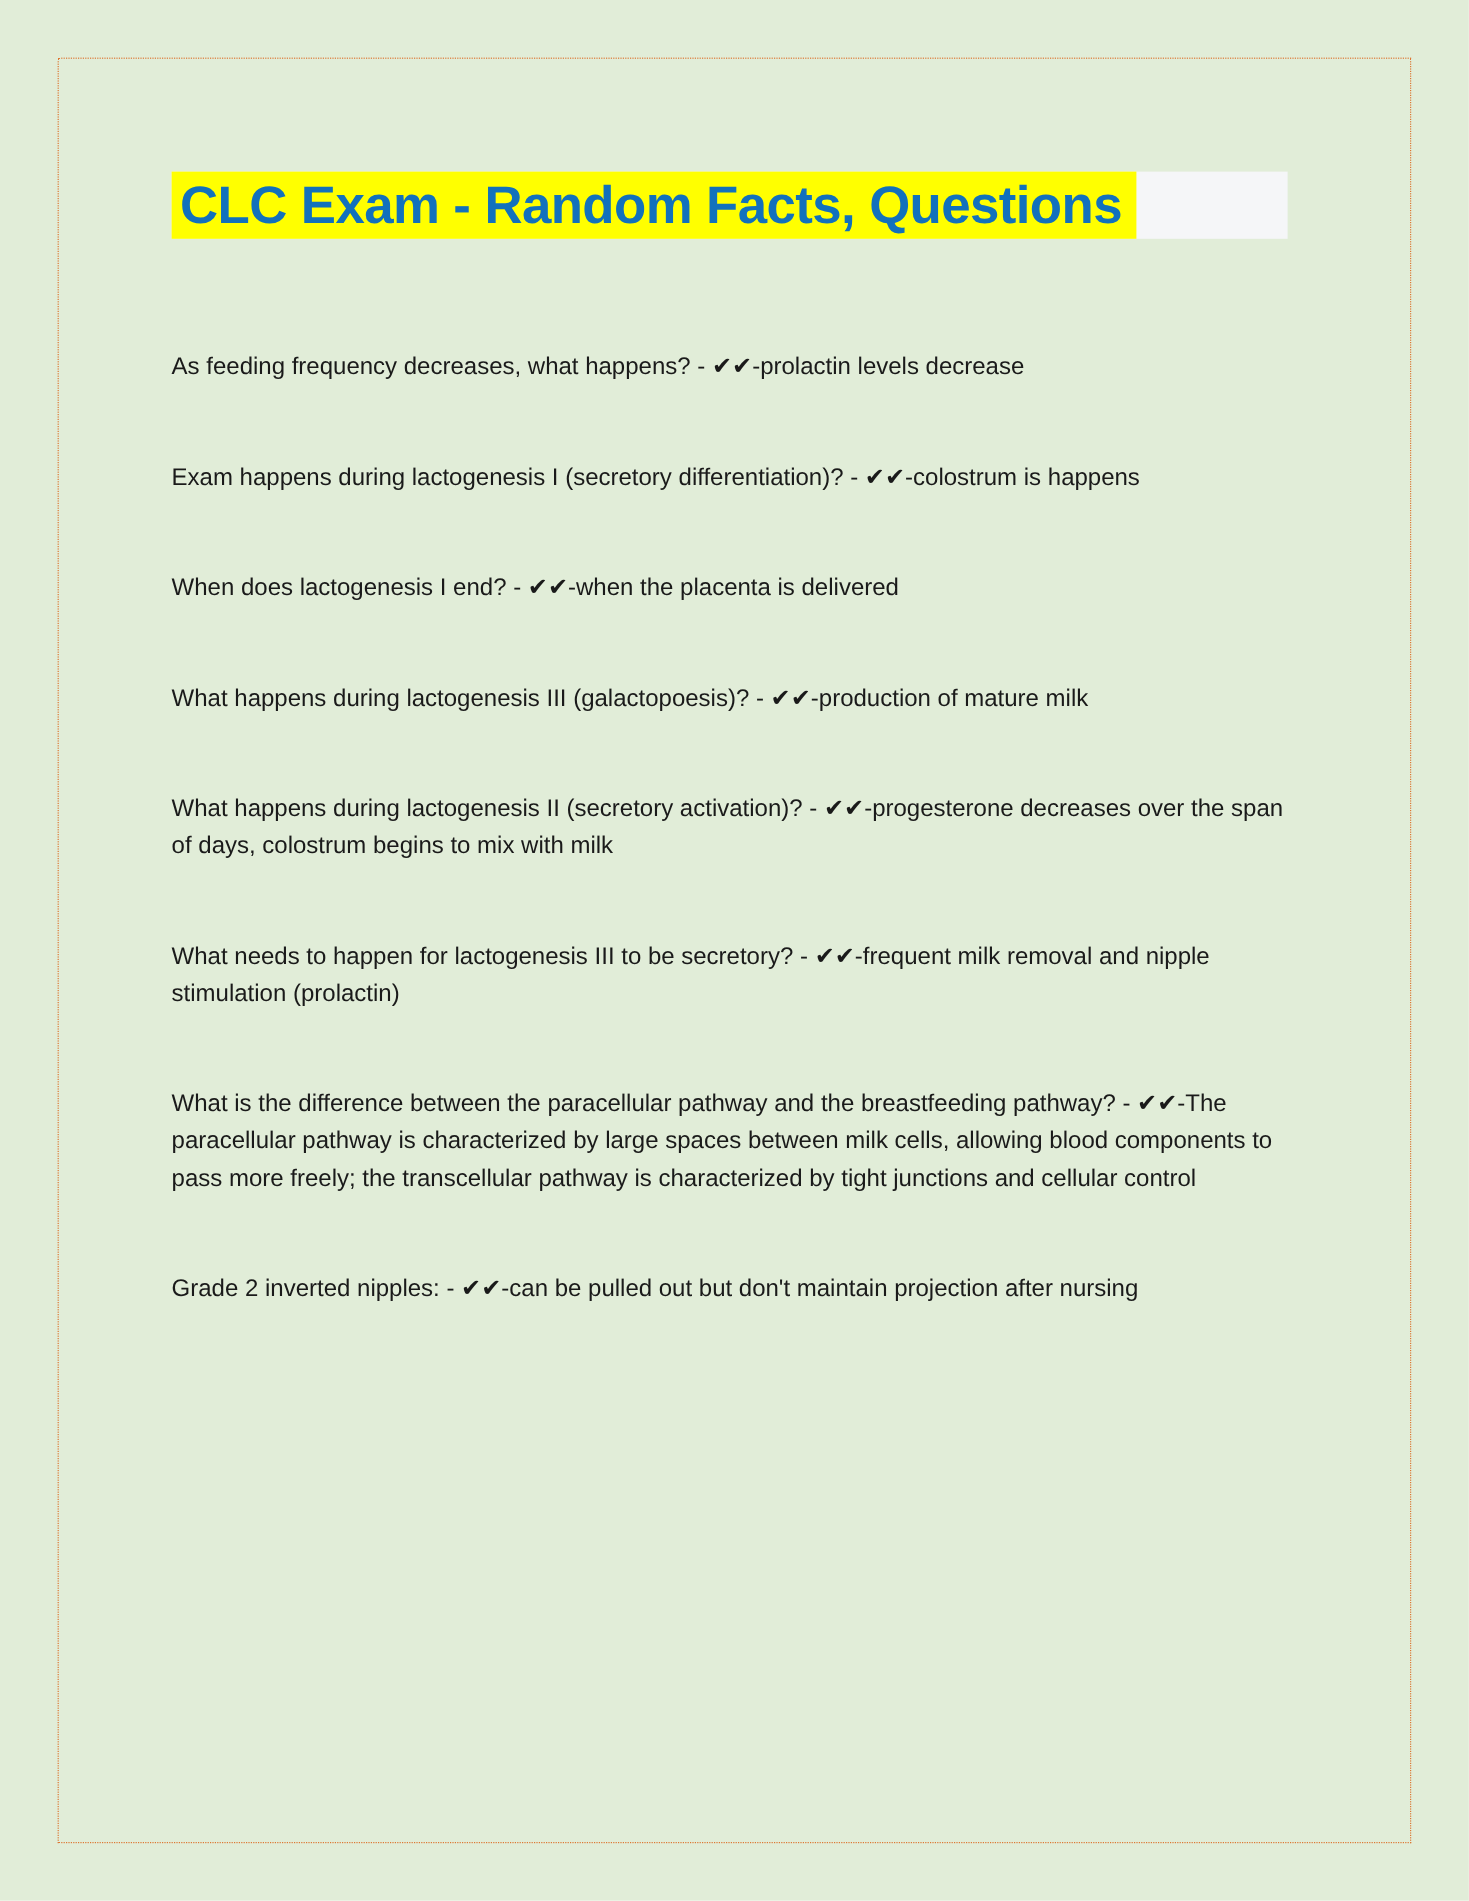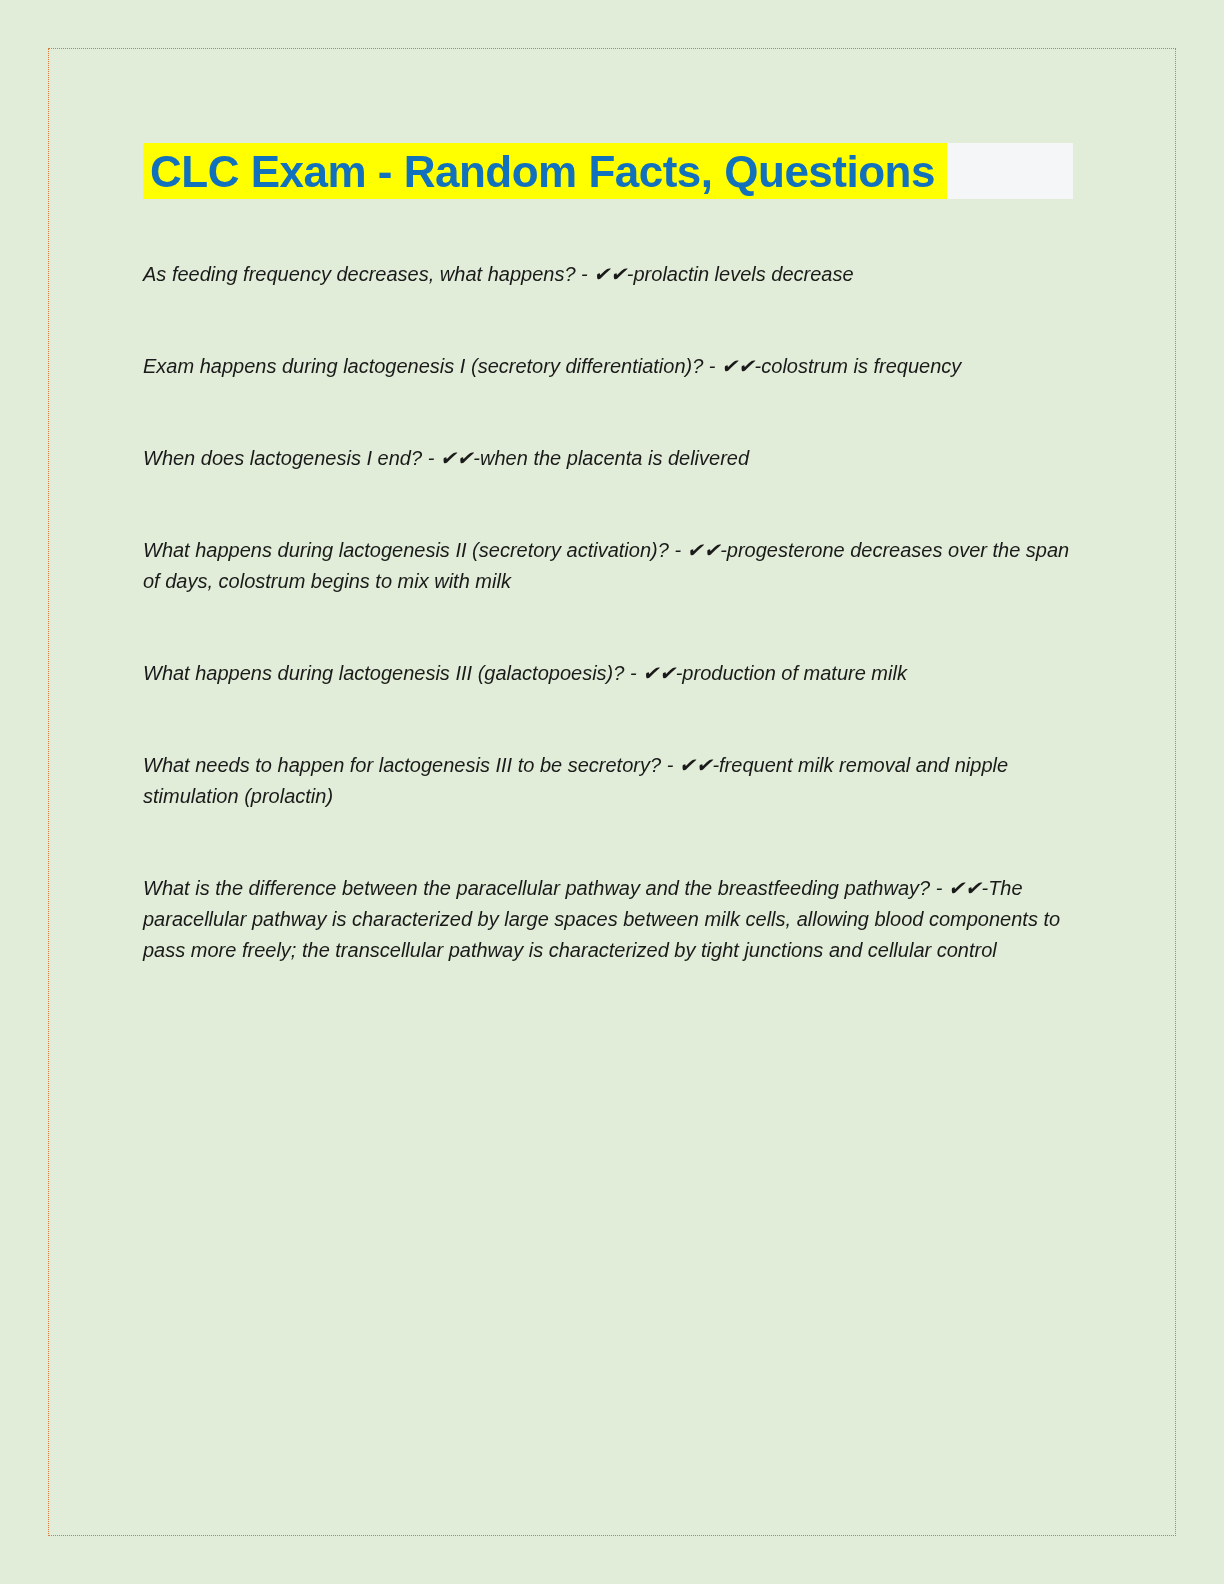--- a/index.html
+++ b/index.html
@@ -44,22 +44,21 @@
     height: 56px;
     line-height: 57px;
     background: var(--highlight_yellow, #ffff00);
     color: var(--title_blue, #1271bc);
     font-size: 44px;
     font-weight: bold;
     letter-spacing: -0.5px;
     padding: 0 12px 0 7px;
   }
   .qa-list {
-    margin-top: 60px;
-    font-style: italic;
+    margin-top: 92px;
   }
   .qa-list p {
     margin: 0 0 61px 0;
     font-size: 20px;
     line-height: 31px;
     color: #1a1a1a;
   }
   .sep {
     white-space: pre;
     font-weight: normal;
@@ -73,22 +72,23 @@
   <div class="content">
 
     <div class="title-block">
       <div class="title-line">
         <span class="hl">CLC Exam - Random Facts, Questions</span>
       </div>
     </div>
 
     <div class="qa-list">
       <p><span>As feeding frequency decreases, what happens?</span><span class="sep"> - ✔✔-</span><span>prolactin levels decrease</span></p>
-      <p><span>Exam happens during lactogenesis I (secretory differentiation)?</span><span class="sep"> - ✔✔-</span><span>colostrum is frequency</span></p>
+      <p><span>Exam happens during lactogenesis I (secretory differentiation)?</span><span class="sep"> - ✔✔-</span><span>colostrum is happens</span></p>
       <p><span>When does lactogenesis I end?</span><span class="sep"> - ✔✔-</span><span>when the placenta is delivered</span></p>
+      <p><span>What happens during lactogenesis III (galactopoesis)?</span><span class="sep"> - ✔✔-</span><span>production of mature milk</span></p>
       <p><span>What happens during lactogenesis II (secretory activation)?</span><span class="sep"> - ✔✔-</span><span>progesterone decreases over the span of days, colostrum begins to mix with milk</span></p>
-      <p><span>What happens during lactogenesis III (galactopoesis)?</span><span class="sep"> - ✔✔-</span><span>production of mature milk</span></p>
       <p><span>What needs to happen for lactogenesis III to be secretory?</span><span class="sep"> - ✔✔-</span><span>frequent milk removal and nipple stimulation (prolactin)</span></p>
       <p><span>What is the difference between the paracellular pathway and the breastfeeding pathway?</span><span class="sep"> - ✔✔-</span><span>The paracellular pathway is characterized by large spaces between milk cells, allowing blood components to pass more freely; the transcellular pathway is characterized by tight junctions and cellular control</span></p>
+      <p><span>Grade 2 inverted nipples:</span><span class="sep"> - ✔✔-</span><span>can be pulled out but don't maintain projection after nursing</span></p>
     </div>
 
   </div>
 </div>
 
 </body></html>

